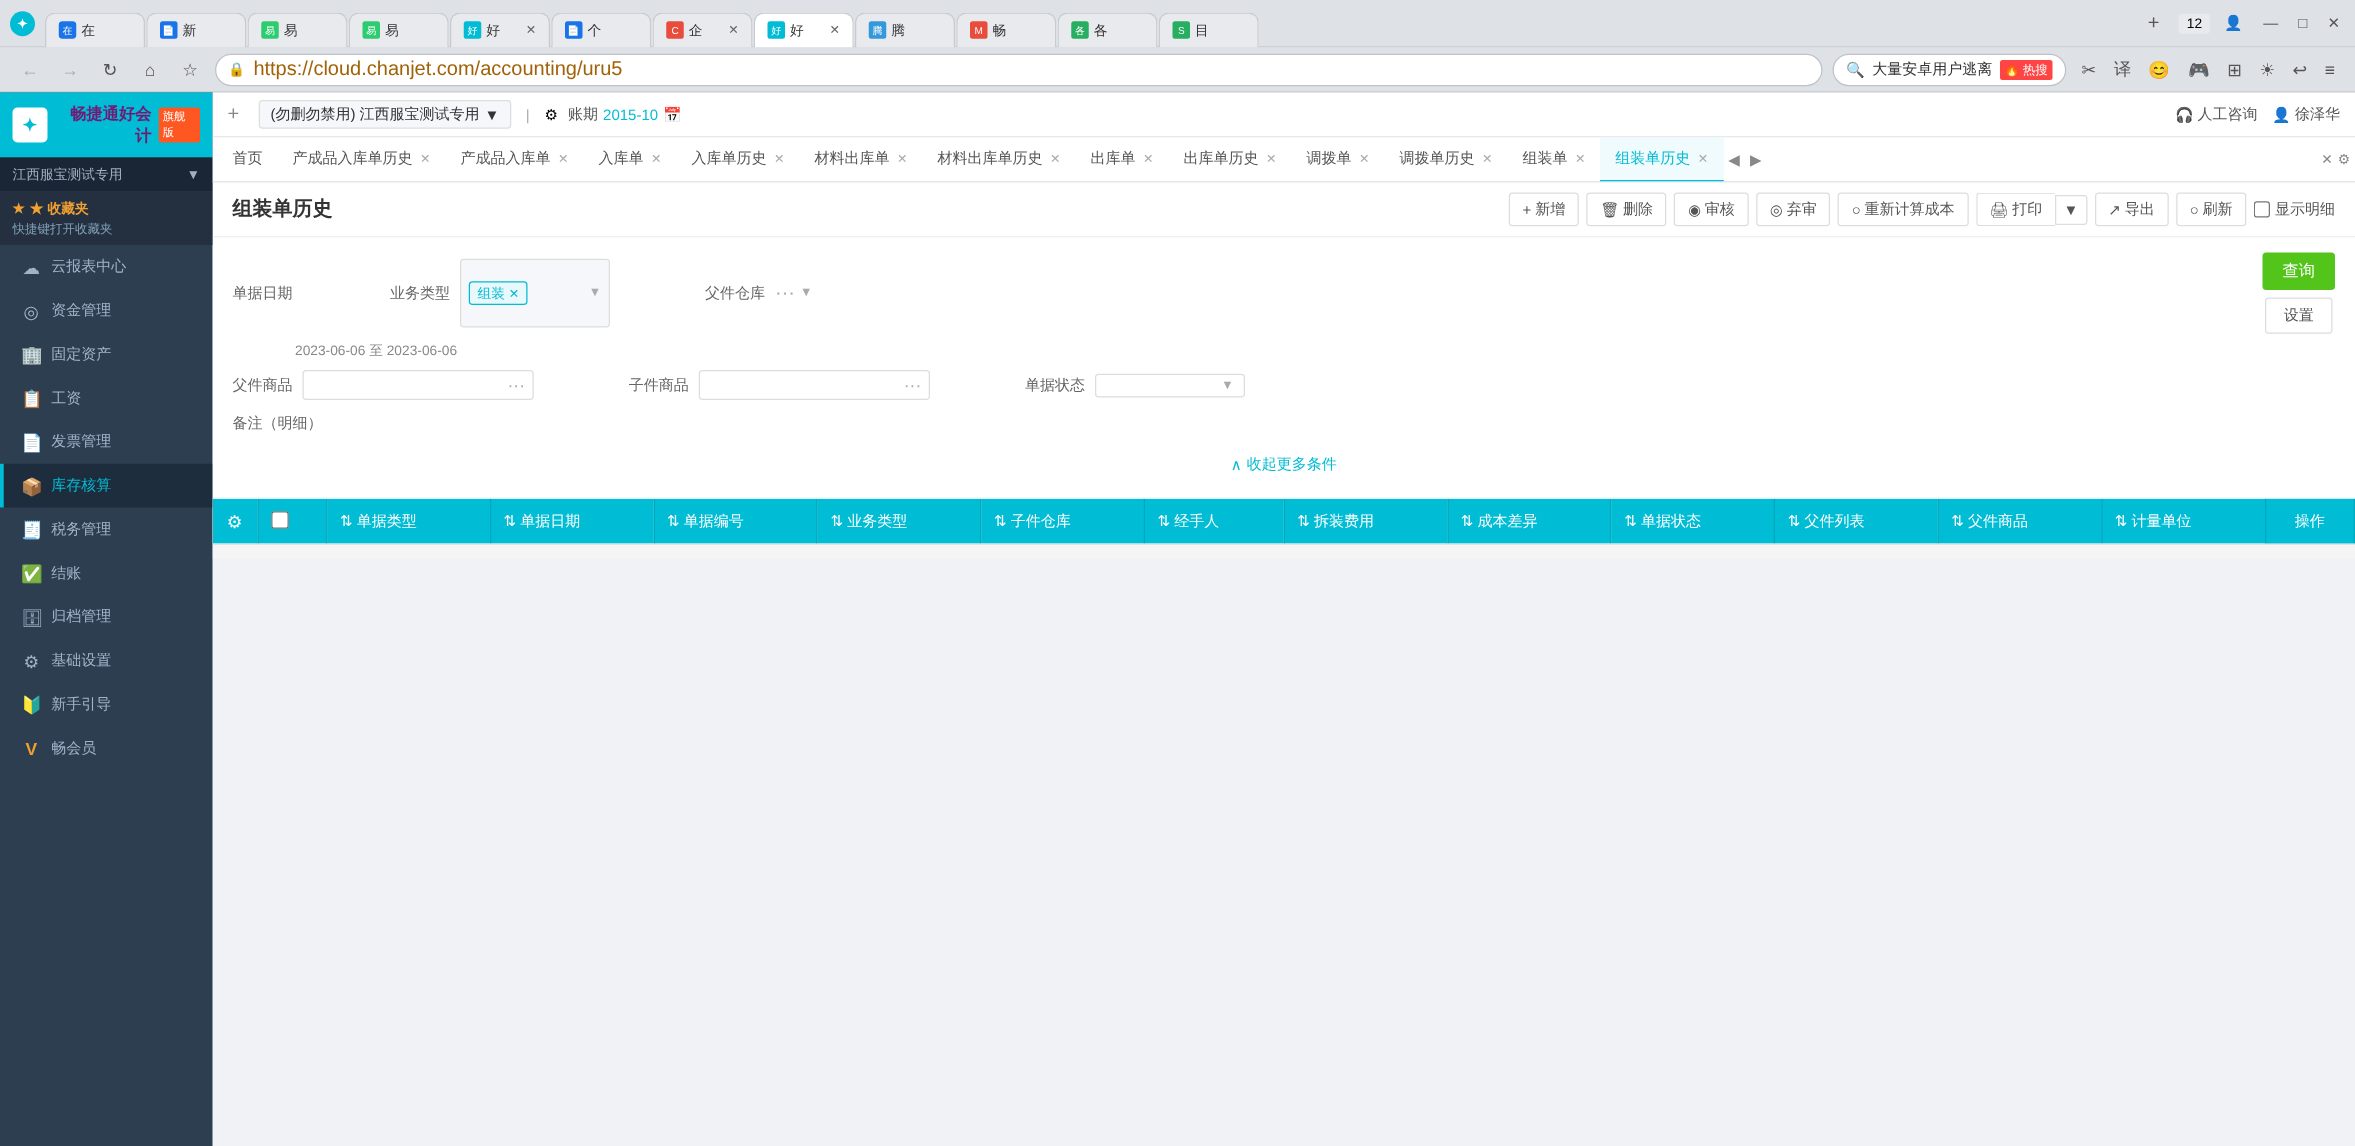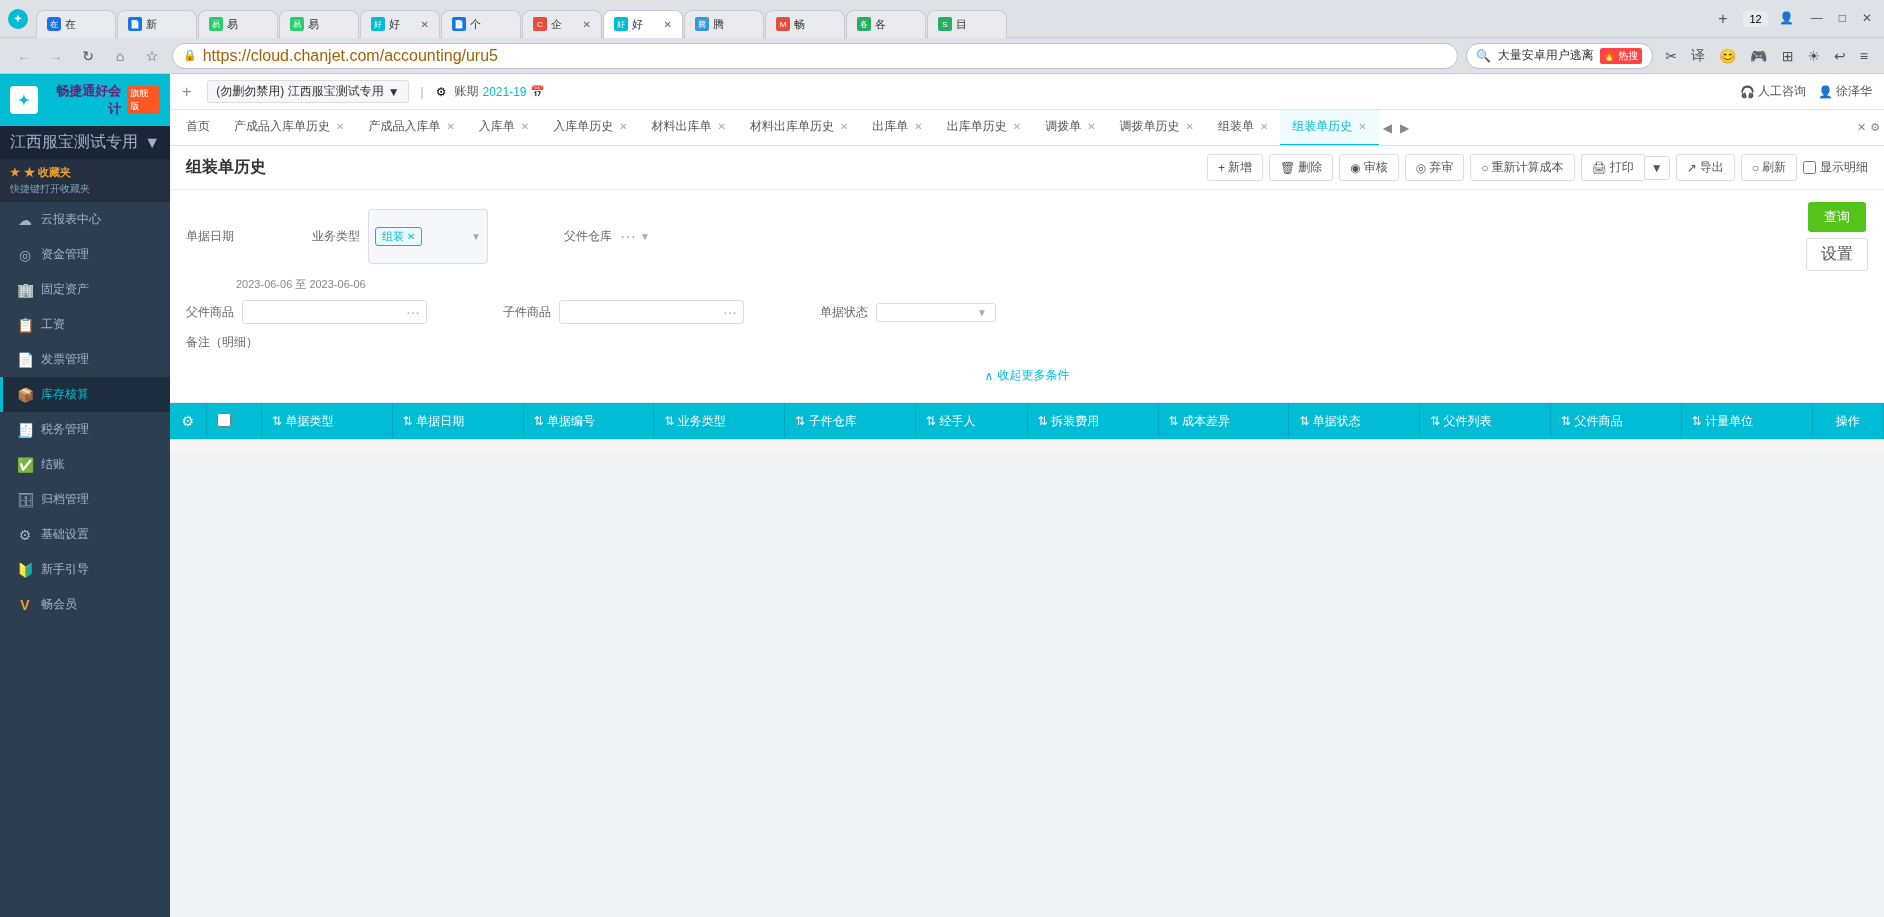--- a/index.html
+++ b/index.html
@@ -29,21 +29,21 @@
     .toolbar-icon-btn { font-size: 14px; color: #555; cursor: pointer; padding: 2px 4px; }
 
     
     .app-container { display: flex; height: calc(100vh - 74px); }
 
     
     .sidebar { width: 170px; background: #2c3e50; display: flex; flex-direction: column; flex-shrink: 0; }
     .sidebar-logo { background: #00bcd4; padding: 8px 10px; display: flex; align-items: center; gap: 6px; }
     .sidebar-logo-text { color: #701a75; font-size: 13px; font-weight: bold; text-align: right; }
     .sidebar-logo-badge { background: #ff5722; color: #fff; font-size: 9px; padding: 1px 3px; border-radius: 2px; }
-    .sidebar-company { background: #1a2635; padding: 6px 10px; display: flex; align-items: center; gap: 4px; color: #a0b0c0; font-size: 16px; cursor: pointer; }
+    .sidebar-company { background: #1a2635; padding: 6px 10px; display: flex; align-items: center; gap: 4px; color: #a0b0c0; font-size: 11px; cursor: pointer; }
     .sidebar-favorites { background: #243040; padding: 6px 10px; }
     .sidebar-fav-label { color: #f0a030; font-size: 11px; font-weight: bold; display: flex; align-items: center; gap: 4px; }
     .sidebar-fav-sub { color: #80a0b8; font-size: 10px; margin-top: 2px; cursor: pointer; }
     .sidebar-nav { flex: 1; overflow-y: auto; }
     .sidebar-nav::-webkit-scrollbar { width: 4px; }
     .sidebar-nav::-webkit-scrollbar-thumb { background: #445; }
     .nav-item { display: flex; align-items: center; gap: 8px; padding: 9px 14px; color: #a0b4c8; font-size: 12px; cursor: pointer; border-left: 3px solid transparent; }
     .nav-item .nav-icon { font-size: 14px; width: 16px; text-align: center; flex-shrink: 0; }
 
     
@@ -103,21 +103,21 @@
     .data-table thead th.ops-col { background: #00bcd4; text-align: center; }
     .th-gear { color: #fff; font-size: 14px; cursor: pointer; }
     .checkbox-cell { text-align: center; }
     .table-checkbox { width: 14px; height: 14px; cursor: pointer; }
 
     
     .scrollbar-area { height: 12px; background: #f5f5f5; border-top: 1px solid #e0e4e8; }
 
     
     .query-btn { background: #52c41a; color: #fff; border: none; padding: 6px 16px; border-radius: 3px; font-size: 13px; cursor: pointer; font-family: inherit; }
-    .settings-btn { background: #fff; color: #555; border: 1px solid #ddd; padding: 5px 14px; border-radius: 3px; font-size: 16px; cursor: pointer; font-family: inherit; margin-top: 4px; }
+    .settings-btn { background: #fff; color: #555; border: 1px solid #ddd; padding: 5px 14px; border-radius: 3px; font-size: 12px; cursor: pointer; font-family: inherit; margin-top: 4px; }
 
     
     .display-toggle { display: flex; align-items: center; gap: 4px; font-size: 12px; color: #555; }
     .display-toggle input[type=checkbox] { cursor: pointer; }
   </style>
 </head>
 <body>
 
 <div class="browser-chrome">
   <div style="display:flex;align-items:center;margin-right:4px;">
@@ -307,21 +307,21 @@
       <div class="top-bar-company">
         <span>(勿删勿禁用) 江西服宝测试专用</span>
         <span>▼</span>
       </div>
       <span style="color:#aaa;margin:0 4px;">|</span>
       <div style="display:flex;align-items:center;gap:4px;">
         <span>⚙</span>
       </div>
       <div class="top-bar-period">
         <span>账期</span>
-        <span style="color:#00bcd4;cursor:pointer;">2021-19</span>
+        <span style="color:#00bcd4;cursor:pointer;">2015-10</span>
         <span class="period-icon">📅</span>
       </div>
       <div class="top-bar-right">
         <div class="help-btn">
           <span>🎧</span>
           <span>人工咨询</span>
         </div>
         <div class="user-btn">
           <span>👤</span>
           <span>徐泽华</span>

